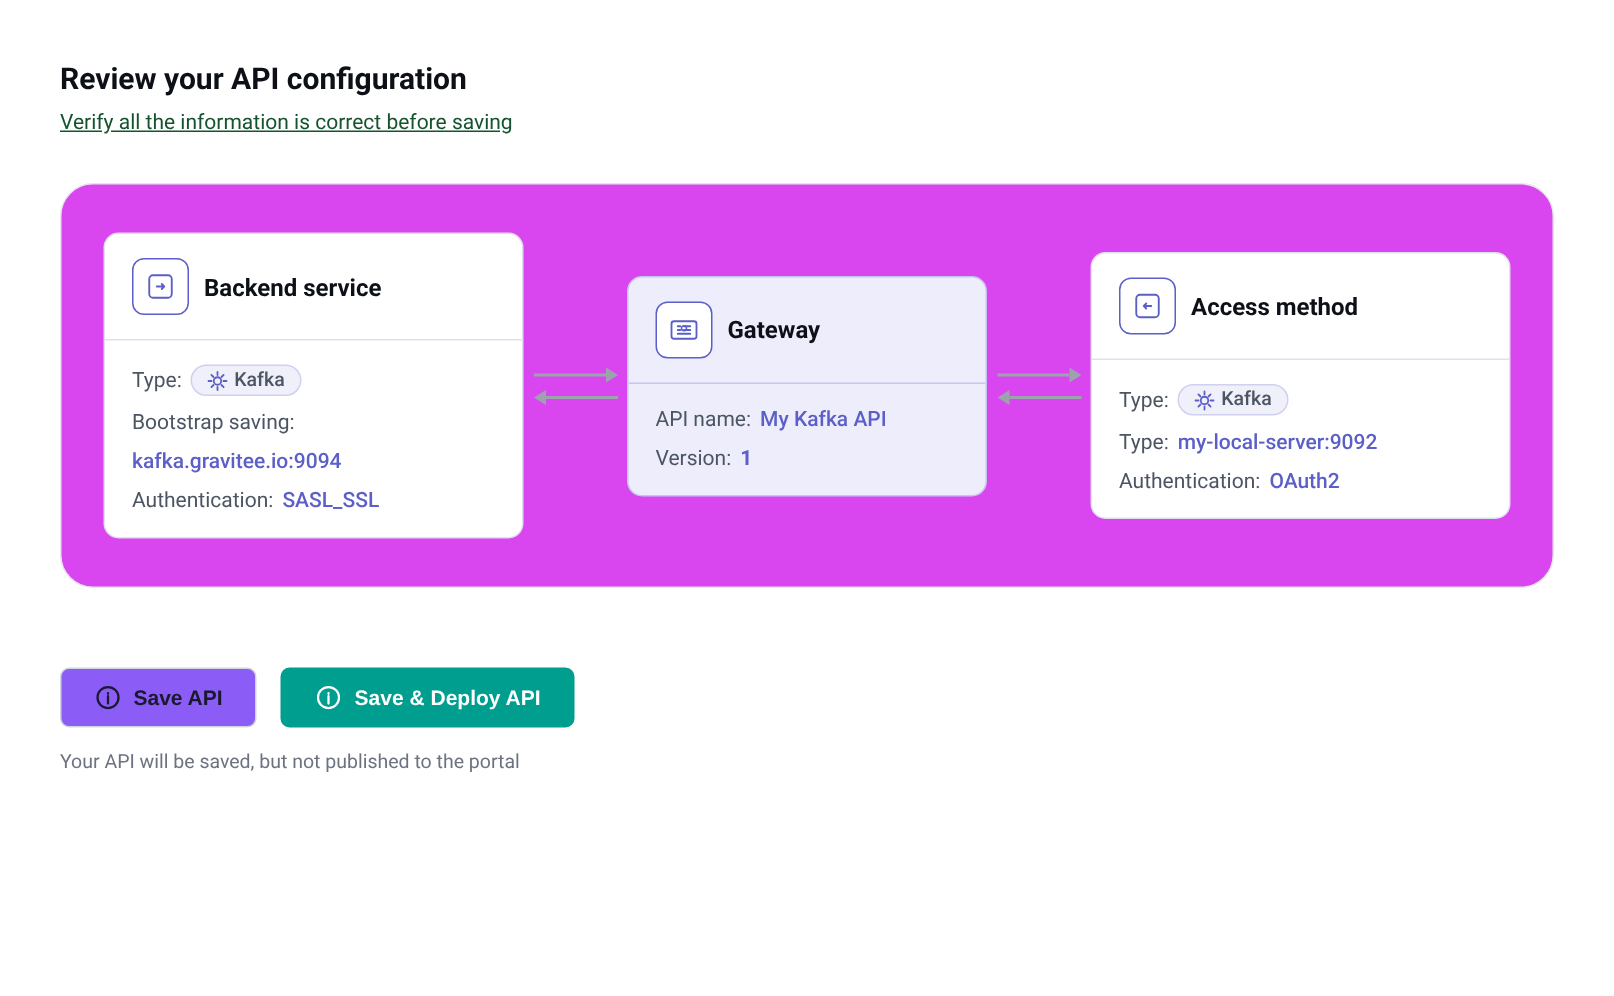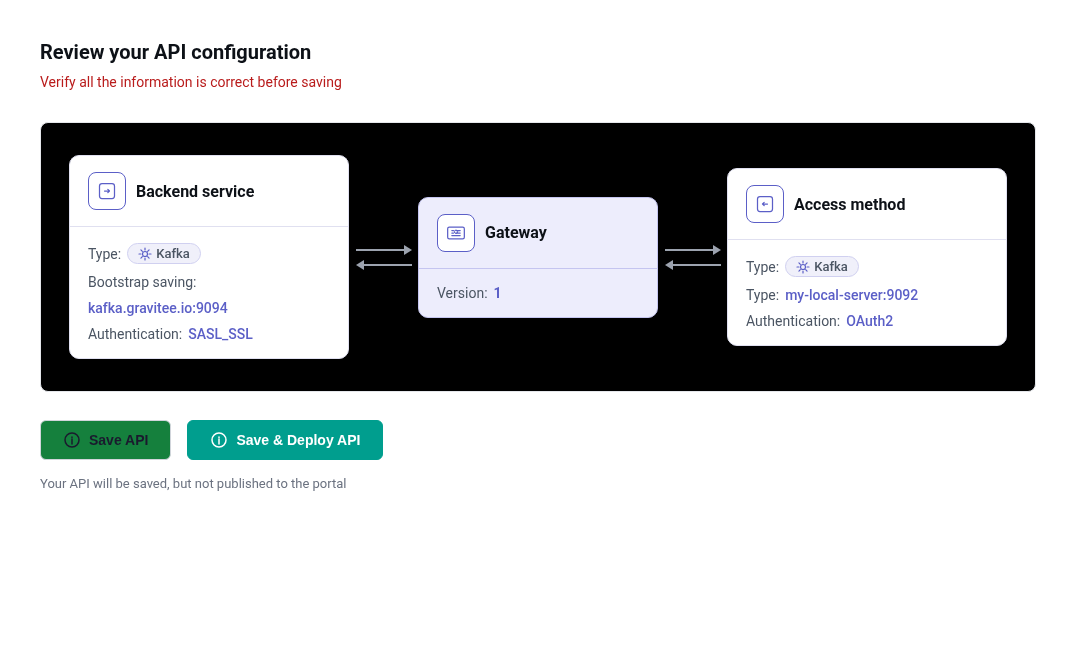--- a/index.html
+++ b/index.html
@@ -14,30 +14,31 @@
 
     .page-title {
       font-size: 20px;
       font-weight: 700;
       color: #0d1117;
       margin-bottom: 10px;
     }
 
     .page-subtitle {
       font-size: 14px;
-      color: #b91c1c;
+      color: #14532d;
       margin-bottom: 32px;
+      text-decoration: underline;
     }
 
     .diagram-container {
       border: 1px solid #e5e7eb;
-      border-radius: 8px;
-      background: #000000;
+      border-radius: 22px;
+      background: #d946ef;
       padding: 32px 28px;
-      margin-bottom: 28px;
+      margin-bottom: 53px;
       display: flex;
       align-items: center;
       justify-content: center;
       gap: 0;
     }
 
     .card {
       background: #fff;
       border: 1px solid #e0e0f0;
       border-radius: 10px;
@@ -189,21 +190,21 @@
       gap: 8px;
       padding: 10px 22px;
       border-radius: 6px;
       font-size: 14px;
       font-weight: 600;
       cursor: pointer;
       border: 1.5px solid;
     }
 
     .btn-secondary {
-      background: #15803d;
+      background: #8b5cf6;
       border-color: #d1d5db;
       color: #1a1a2e;
     }
 
     .btn-primary {
       background: #009e8e;
       border-color: #009e8e;
       color: #fff;
     }
 
@@ -281,20 +282,24 @@
       <div class="card-icon">
         <svg viewBox="0 0 24 24" fill="none" xmlns="http://www.w3.org/2000/svg">
           <rect x="2" y="5" width="20" height="14" rx="2" stroke="#5b5fc7" stroke-width="1.5"></rect>
           <path d="M7 9h2M7 12h2M7 15h10M12 9h5M12 12h5" stroke="#5b5fc7" stroke-width="1.5" stroke-linecap="round"></path>
           <circle cx="12" cy="10.5" r="2" stroke="#5b5fc7" stroke-width="1.2"></circle>
         </svg>
       </div>
       <span class="card-title">Gateway</span>
     </div>
     <div class="card-body">
+      <div class="card-row">
+        <span class="card-row-label">API name:</span>
+        <span class="card-row-value link">My Kafka API</span>
+      </div>
       <div class="card-row">
         <span class="card-row-label">Version:</span>
         <span class="card-row-value highlight">1</span>
       </div>
     </div>
   </div>
 
   <div class="arrows-both">
     <div class="arrow-row">
       <div class="arrow-shaft"></div>

